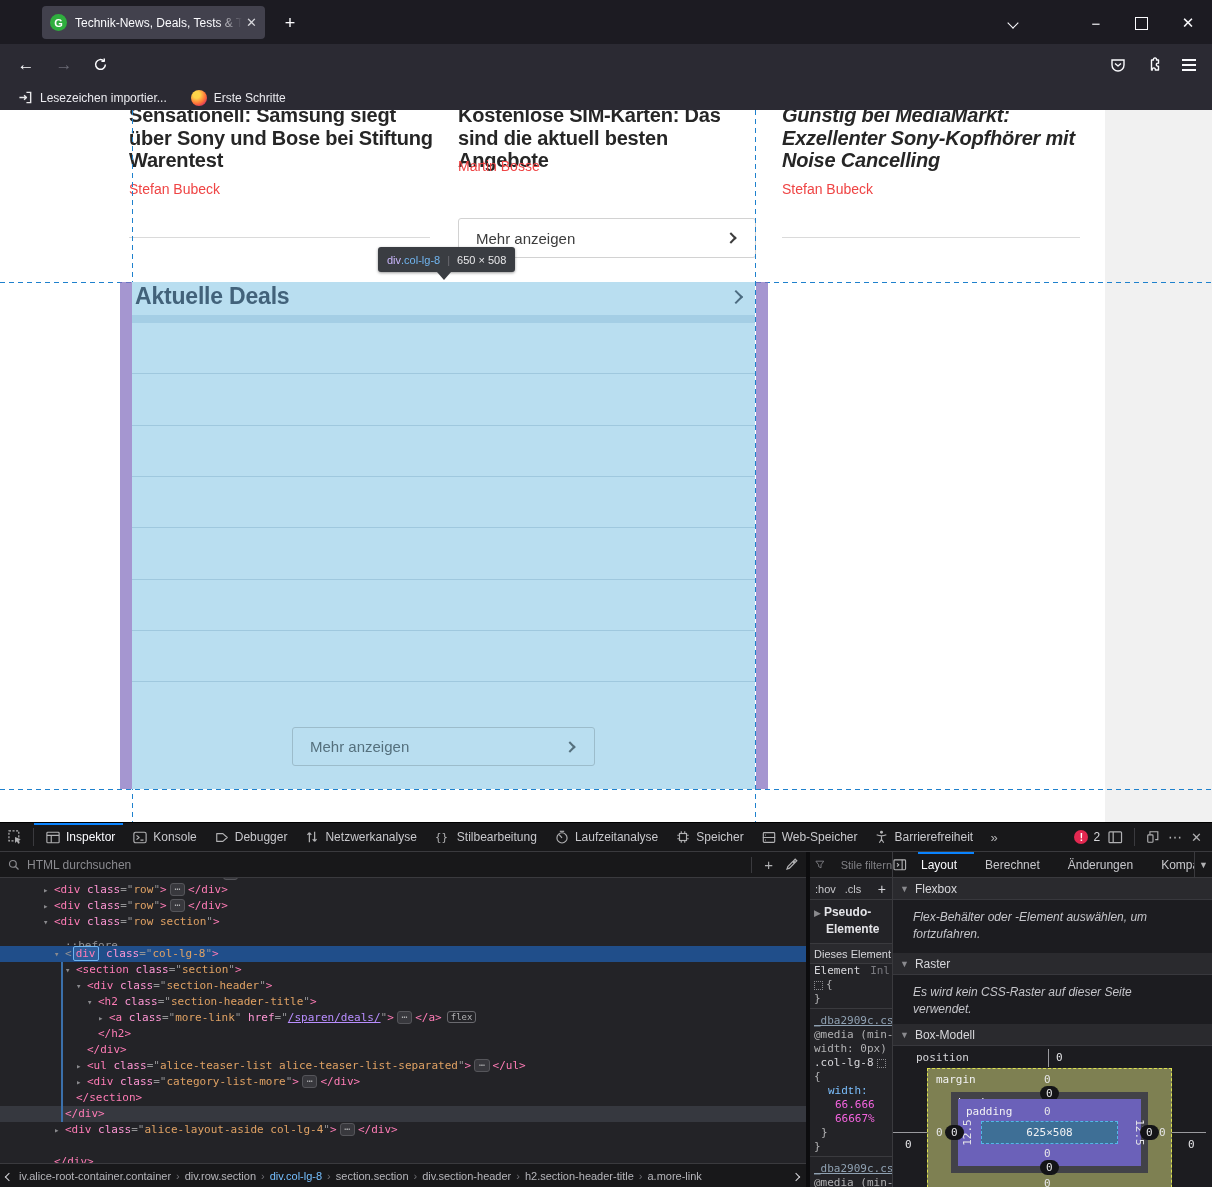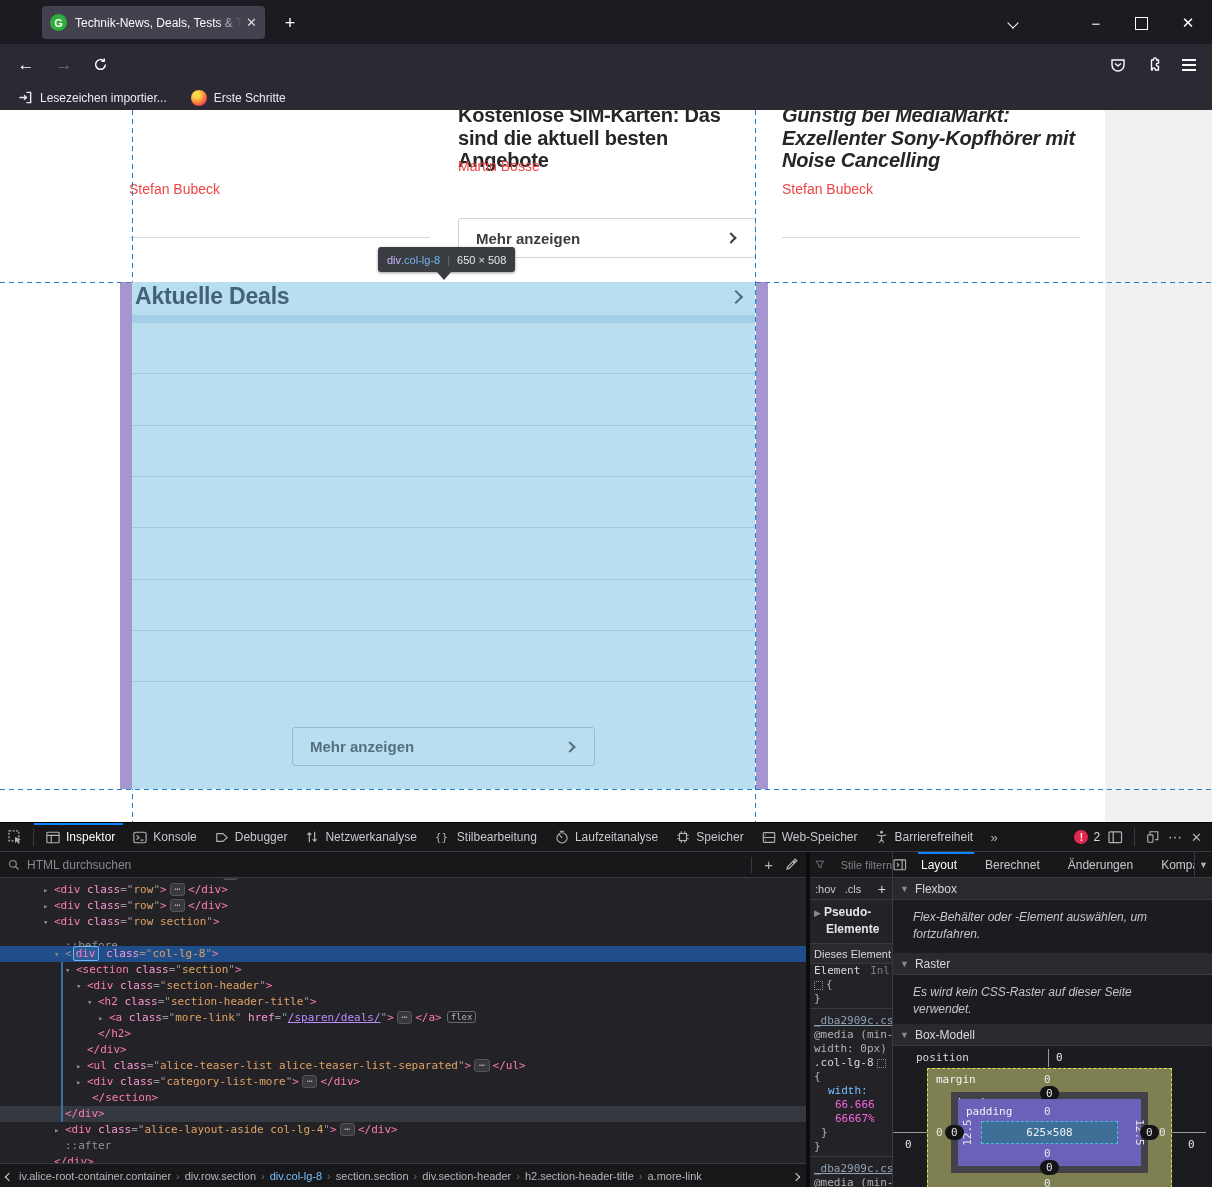--- a/index.html
+++ b/index.html
@@ -37,21 +37,21 @@
        background:radial-gradient(circle at 35% 30%,#ffd54a 0 22%,#ff7139 58%,#b5007f 100%);}
 
   
   #page{position:absolute;left:0;top:110px;width:1212px;height:712px;background:#fff;overflow:hidden;}
   #page-gray{position:absolute;left:1105px;top:0;width:107px;height:712px;background:#f1f1f1;}
   .col{position:absolute;top:0;}
   .atitle{font-size:20px;line-height:22.5px;font-weight:bold;color:#262626;letter-spacing:-0.2px;}
   .aauthor{position:absolute;font-size:14px;color:#ef4444;}
   .colsep{position:absolute;height:1px;background:#dadada;}
   .morebtn{position:absolute;border:1px solid #d2d2d2;border-radius:3px;box-sizing:border-box;
-       display:flex;align-items:center;font-size:15px;background:#fff;font-weight:bold;}
+       display:flex;align-items:center;font-size:15px;background:#fff;}
   .morebtn .lbl{margin-left:17px;color:#3c3c3c;}
   .morebtn .chv{margin-left:auto;margin-right:20px;color:#3c3c3c;width:6px;height:6px;border-width:2px;}
 
   .guide-v{position:absolute;top:0;width:1px;height:712px;
        background:repeating-linear-gradient(180deg,#1e81cd 0 5px,transparent 5px 9px);}
   .guide-h{position:absolute;left:0;width:1212px;height:1px;
        background:repeating-linear-gradient(90deg,#1e81cd 0 5px,transparent 5px 9px);}
 
   #hl-left,#hl-right{position:absolute;top:172px;height:507px;width:12.5px;background:rgba(130,110,190,0.72);}
   #hl-content{position:absolute;left:132px;top:172px;width:623px;height:507px;background:rgba(140,200,235,0.66);}
@@ -242,20 +242,23 @@
     </div>
     <div class="bmitem" style="margin-left:24px;">
       <span class="ffball"></span>
       <span>Erste Schritte</span>
     </div>
   </div>
 
   <div id="page">
     <div id="page-gray"></div>
 
+    <div class="col" style="left:129px;width:308px;">
+      <div class="atitle" style="margin-top:-6px;">Sensationell: Samsung siegt über Sony und Bose bei Stiftung Warentest</div>
+    </div>
     <div class="aauthor" style="left:129px;top:71px;">Stefan Bubeck</div>
     <div class="colsep" style="left:129px;top:127px;width:301px;"></div>
 
     <div class="col" style="left:458px;width:300px;">
       <div class="atitle" style="margin-top:-6px;">Kostenlose SIM-Karten: Das sind die aktuell besten Angebote</div>
     </div>
     <div class="aauthor" style="left:458px;top:48px;">Martin Bosse</div>
     <div class="morebtn" style="left:458px;top:108px;width:298px;height:40px;">
       <span class="lbl">Mehr anzeigen</span>
       <span class="chv right"></span>
@@ -439,24 +442,23 @@
         <div class="trow" style="position:absolute;left:0;top:52px;width:806px;padding-left:65px;box-sizing:border-box;margin-top:8px;"><span class="t-ps">::before</span></div>
         <div class="trow sel" style="position:absolute;left:0;top:68px;width:806px;padding-left:54px;box-sizing:border-box;"><span class="arw">▾</span><span class="t-pu">&lt;</span><span class="t-bx">div</span><span class="t-at"> class</span><span class="t-pu">="</span><span class="t-av">col-lg-8</span><span class="t-pu">"</span><span class="t-tg">&gt;</span></div>
         <div class="trow" style="position:absolute;left:0;top:84px;width:806px;padding-left:65px;box-sizing:border-box;"><span class="arw">▾</span><span class="t-tg">&lt;section</span><span class="t-at"> class</span><span class="t-pu">="</span><span class="t-av">section</span><span class="t-pu">"</span><span class="t-tg">&gt;</span></div>
         <div class="trow" style="position:absolute;left:0;top:100px;width:806px;padding-left:76px;box-sizing:border-box;"><span class="arw">▾</span><span class="t-tg">&lt;div</span><span class="t-at"> class</span><span class="t-pu">="</span><span class="t-av">section-header</span><span class="t-pu">"</span><span class="t-tg">&gt;</span></div>
         <div class="trow" style="position:absolute;left:0;top:116px;width:806px;padding-left:87px;box-sizing:border-box;"><span class="arw">▾</span><span class="t-tg">&lt;h2</span><span class="t-at"> class</span><span class="t-pu">="</span><span class="t-av">section-header-title</span><span class="t-pu">"</span><span class="t-tg">&gt;</span></div>
         <div class="trow" style="position:absolute;left:0;top:132px;width:806px;padding-left:98px;box-sizing:border-box;"><span class="arw">▸</span><span class="t-tg">&lt;a</span><span class="t-at"> class</span><span class="t-pu">="</span><span class="t-av">more-link</span><span class="t-pu">"</span><span class="t-at"> href</span><span class="t-pu">="</span><span class="t-ln">/sparen/deals/</span><span class="t-pu">"</span><span class="t-tg">&gt;</span><span class="badge-dots">⋯</span><span class="t-tg">&lt;/a&gt;</span><span class="badge-flex">flex</span></div>
         <div class="trow" style="position:absolute;left:0;top:148px;width:806px;padding-left:98px;box-sizing:border-box;"><span class="t-tg">&lt;/h2&gt;</span></div>
         <div class="trow" style="position:absolute;left:0;top:164px;width:806px;padding-left:87px;box-sizing:border-box;"><span class="t-tg">&lt;/div&gt;</span></div>
         <div class="trow" style="position:absolute;left:0;top:180px;width:806px;padding-left:76px;box-sizing:border-box;"><span class="arw">▸</span><span class="t-tg">&lt;ul</span><span class="t-at"> class</span><span class="t-pu">="</span><span class="t-av">alice-teaser-list alice-teaser-list-separated</span><span class="t-pu">"</span><span class="t-tg">&gt;</span><span class="badge-dots">⋯</span><span class="t-tg">&lt;/ul&gt;</span></div>
         <div class="trow" style="position:absolute;left:0;top:196px;width:806px;padding-left:76px;box-sizing:border-box;"><span class="arw">▸</span><span class="t-tg">&lt;div</span><span class="t-at"> class</span><span class="t-pu">="</span><span class="t-av">category-list-more</span><span class="t-pu">"</span><span class="t-tg">&gt;</span><span class="badge-dots">⋯</span><span class="t-tg">&lt;/div&gt;</span></div>
-        <div class="trow" style="position:absolute;left:16px;top:212px;width:726px;padding-left:76px;box-sizing:border-box;"><span class="t-tg">&lt;/section&gt;</span></div>
+        <div class="trow" style="position:absolute;left:0;top:212px;width:726px;padding-left:76px;box-sizing:border-box;"><span class="t-tg">&lt;/section&gt;</span></div>
         <div class="trow selclose" style="position:absolute;left:0;top:228px;width:806px;padding-left:65px;box-sizing:border-box;"><span class="t-tg">&lt;/div&gt;</span></div>
         <div class="trow" style="position:absolute;left:0;top:244px;width:806px;padding-left:54px;box-sizing:border-box;"><span class="arw">▸</span><span class="t-tg">&lt;div</span><span class="t-at"> class</span><span class="t-pu">="</span><span class="t-av">alice-layout-aside col-lg-4</span><span class="t-pu">"</span><span class="t-tg">&gt;</span><span class="badge-dots">⋯</span><span class="t-tg">&lt;/div&gt;</span></div>
-        <div class="trow" style="position:absolute;left:0;top:260px;width:806px;padding-left:65px;box-sizing:border-box;"><span class="t-ps">::after</span></div>
         <div class="trow" style="position:absolute;left:0;top:276px;width:806px;padding-left:54px;box-sizing:border-box;"><span class="t-tg">&lt;/div&gt;</span></div>
         <div id="subtree-line" style="top:84px;height:160px;"></div>
       </div>
 
     <div id="crumbbar">
       <span style="margin:0 7px 0 6px;color:#d7d7db;"><span class="chv left" style="width:5px;height:5px;"></span></span>
       <span id="crumbs" style="display:flex;align-items:center;">
           <span class="crumb">iv.alice-root-container.container</span>
           <span class="crumb-sep">›</span>
           <span class="crumb">div.row.section</span>

